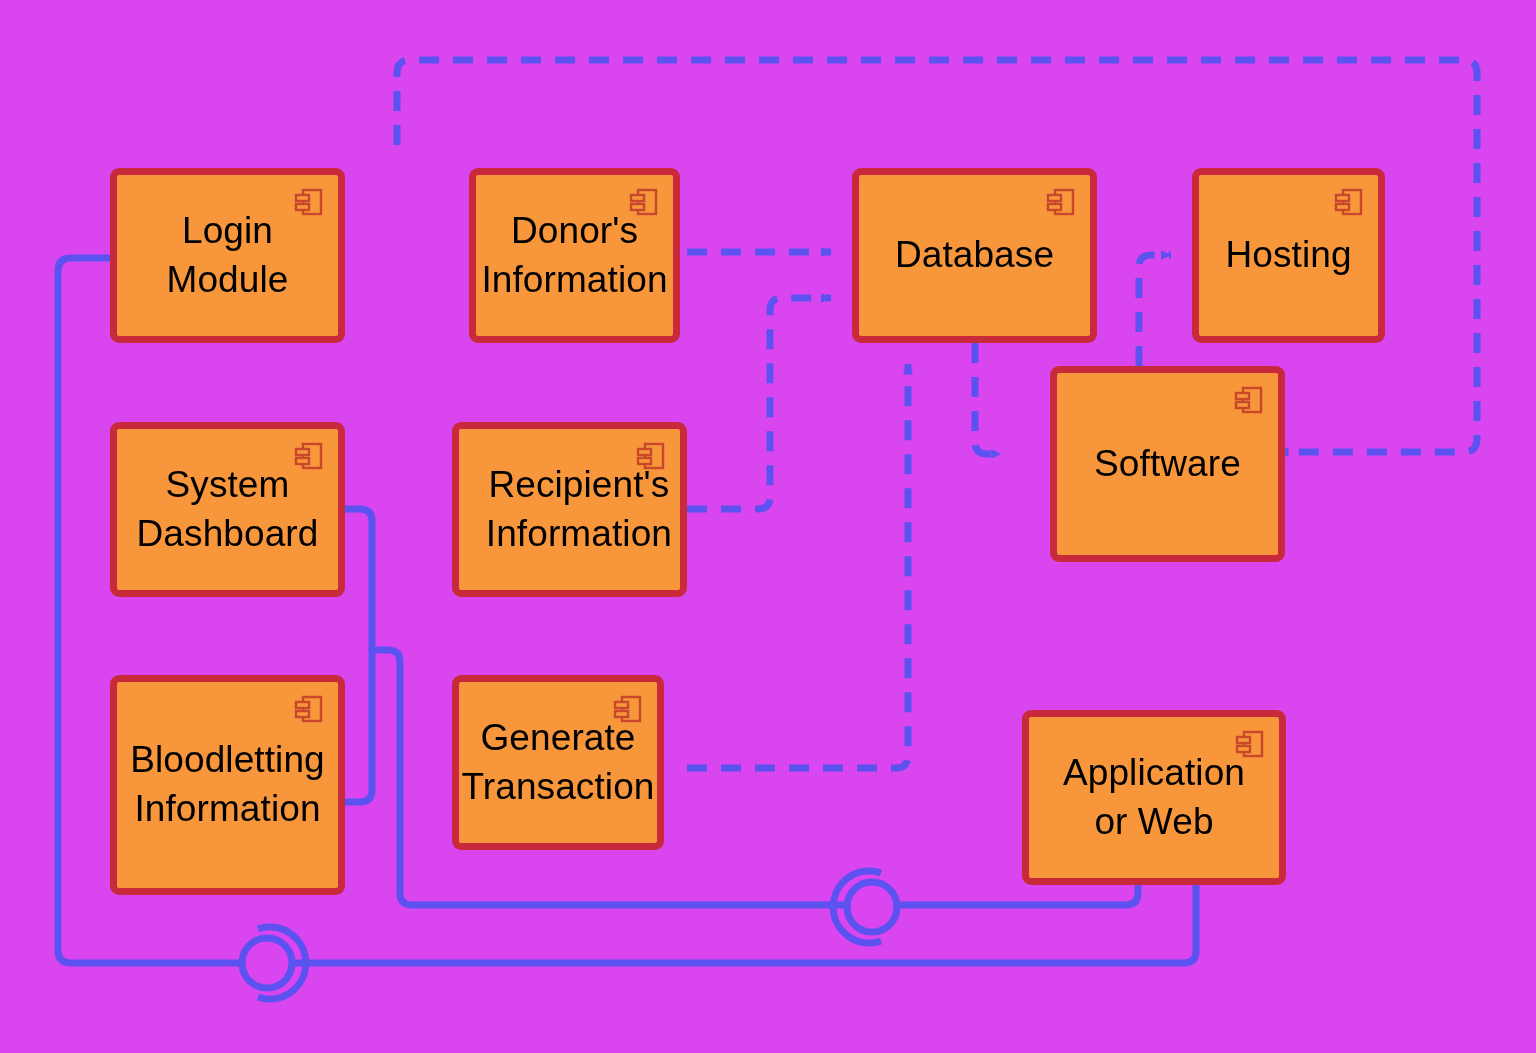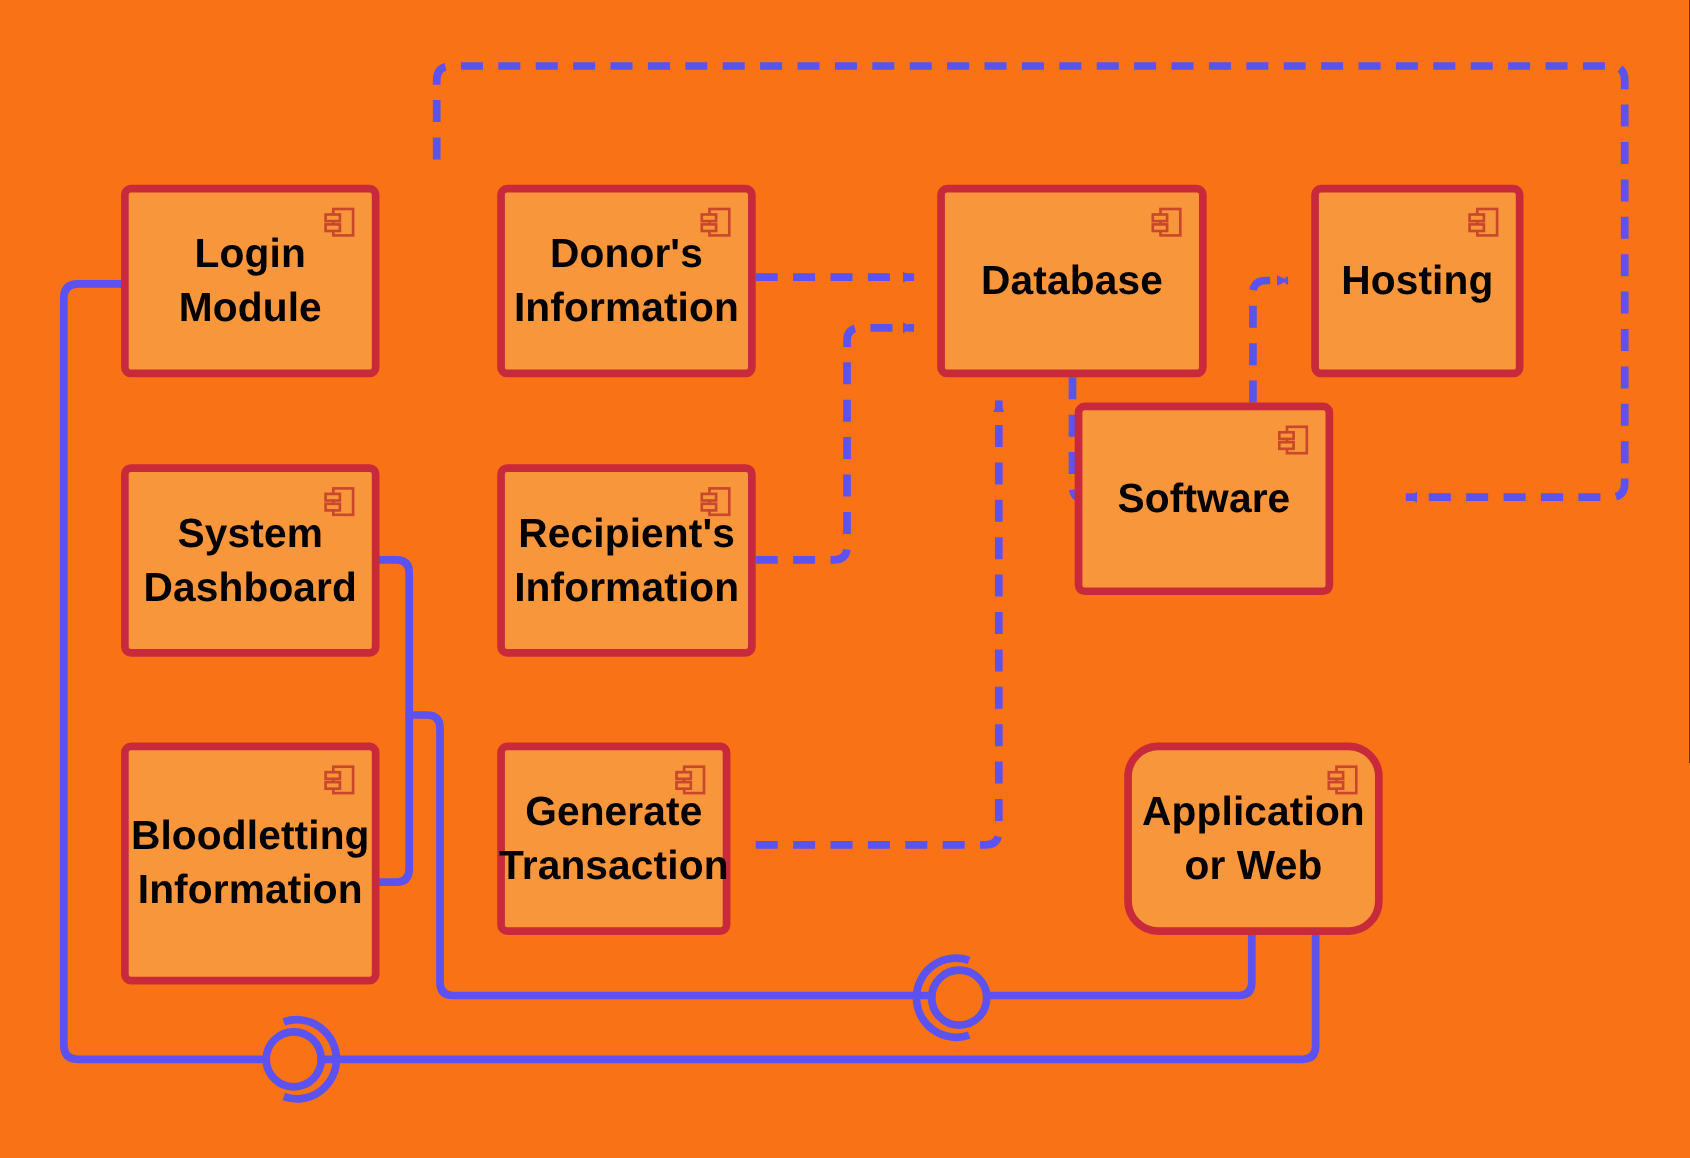--- a/index.html
+++ b/index.html
@@ -4,24 +4,23 @@
 <style>
   html, body {
     margin: 0;
     padding: 0;
     background: #000000;
   }
   #canvas {
     position: relative;
     width: 1536px;
     height: 1053px;
-    background: #f97316;
+    background: #d946ef;
     overflow: hidden;
     font-family: "Liberation Sans", sans-serif;
-    font-weight: bold;
   }
   #edges {
     position: absolute;
     left: 0;
     top: 0;
     width: 1536px;
     height: 1053px;
     pointer-events: none;
   }
   .component {
@@ -105,21 +104,21 @@
   <div class="component" style="left:110px; top:168px; width:235px; height:175px;">
     <svg class="comp-icon" viewBox="0 0 30 30">
       <rect x="9" y="3" width="18" height="24" fill="none" stroke="#C9472B" stroke-width="2.4"></rect>
       <rect x="2" y="8" width="13" height="6" fill="#F8963C" stroke="#C9472B" stroke-width="2.4"></rect>
       <rect x="2" y="17" width="13" height="6" fill="#F8963C" stroke="#C9472B" stroke-width="2.4"></rect>
     </svg>
     <span class="label">Login
 Module</span>
   </div>
 
-  <div class="component" style="left:452px; top:168px; width:235px; height:175px;">
+  <div class="component" style="left:469px; top:168px; width:211px; height:175px;">
     <svg class="comp-icon" viewBox="0 0 30 30">
       <rect x="9" y="3" width="18" height="24" fill="none" stroke="#C9472B" stroke-width="2.4"></rect>
       <rect x="2" y="8" width="13" height="6" fill="#F8963C" stroke="#C9472B" stroke-width="2.4"></rect>
       <rect x="2" y="17" width="13" height="6" fill="#F8963C" stroke="#C9472B" stroke-width="2.4"></rect>
     </svg>
     <span class="label">Donor's
 Information</span>
   </div>
 
   <div class="component" style="left:852px; top:168px; width:245px; height:175px;">
@@ -153,21 +152,21 @@
   <div class="component" style="left:452px; top:422px; width:235px; height:175px;justify-content:flex-end;">
     <svg class="comp-icon" viewBox="0 0 30 30">
       <rect x="9" y="3" width="18" height="24" fill="none" stroke="#C9472B" stroke-width="2.4"></rect>
       <rect x="2" y="8" width="13" height="6" fill="#F8963C" stroke="#C9472B" stroke-width="2.4"></rect>
       <rect x="2" y="17" width="13" height="6" fill="#F8963C" stroke="#C9472B" stroke-width="2.4"></rect>
     </svg>
     <span class="label">Recipient's
 Information</span>
   </div>
 
-  <div class="component" style="left:977px; top:366px; width:235px; height:175px;">
+  <div class="component" style="left:1050px; top:366px; width:235px; height:196px;">
     <svg class="comp-icon" viewBox="0 0 30 30">
       <rect x="9" y="3" width="18" height="24" fill="none" stroke="#C9472B" stroke-width="2.4"></rect>
       <rect x="2" y="8" width="13" height="6" fill="#F8963C" stroke="#C9472B" stroke-width="2.4"></rect>
       <rect x="2" y="17" width="13" height="6" fill="#F8963C" stroke="#C9472B" stroke-width="2.4"></rect>
     </svg>
     <span class="label">Software</span>
   </div>
 
   <div class="component" style="left:110px; top:675px; width:235px; height:220px;">
     <svg class="comp-icon" viewBox="0 0 30 30">
@@ -182,21 +181,21 @@
   <div class="component" style="left:452px; top:675px; width:212px; height:175px;">
     <svg class="comp-icon" viewBox="0 0 30 30">
       <rect x="9" y="3" width="18" height="24" fill="none" stroke="#C9472B" stroke-width="2.4"></rect>
       <rect x="2" y="8" width="13" height="6" fill="#F8963C" stroke="#C9472B" stroke-width="2.4"></rect>
       <rect x="2" y="17" width="13" height="6" fill="#F8963C" stroke="#C9472B" stroke-width="2.4"></rect>
     </svg>
     <span class="label">Generate
 Transaction</span>
   </div>
 
-  <div class="component" style="left:1022px; top:675px; width:235px; height:175px;border-radius:31px;">
+  <div class="component" style="left:1022px; top:710px; width:264px; height:175px;">
     <svg class="comp-icon" viewBox="0 0 30 30">
       <rect x="9" y="3" width="18" height="24" fill="none" stroke="#C9472B" stroke-width="2.4"></rect>
       <rect x="2" y="8" width="13" height="6" fill="#F8963C" stroke="#C9472B" stroke-width="2.4"></rect>
       <rect x="2" y="17" width="13" height="6" fill="#F8963C" stroke="#C9472B" stroke-width="2.4"></rect>
     </svg>
     <span class="label">Application
 or Web</span>
   </div>
 
 </div>

